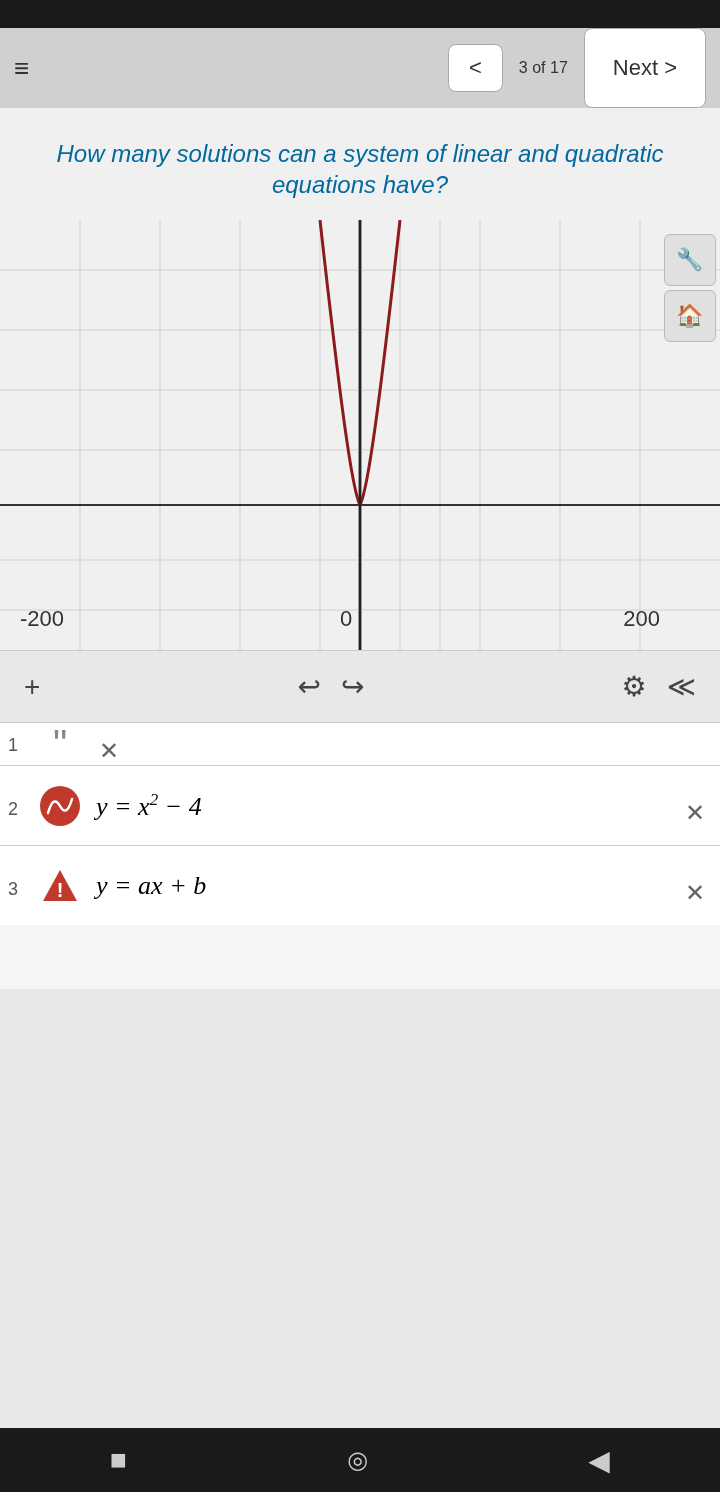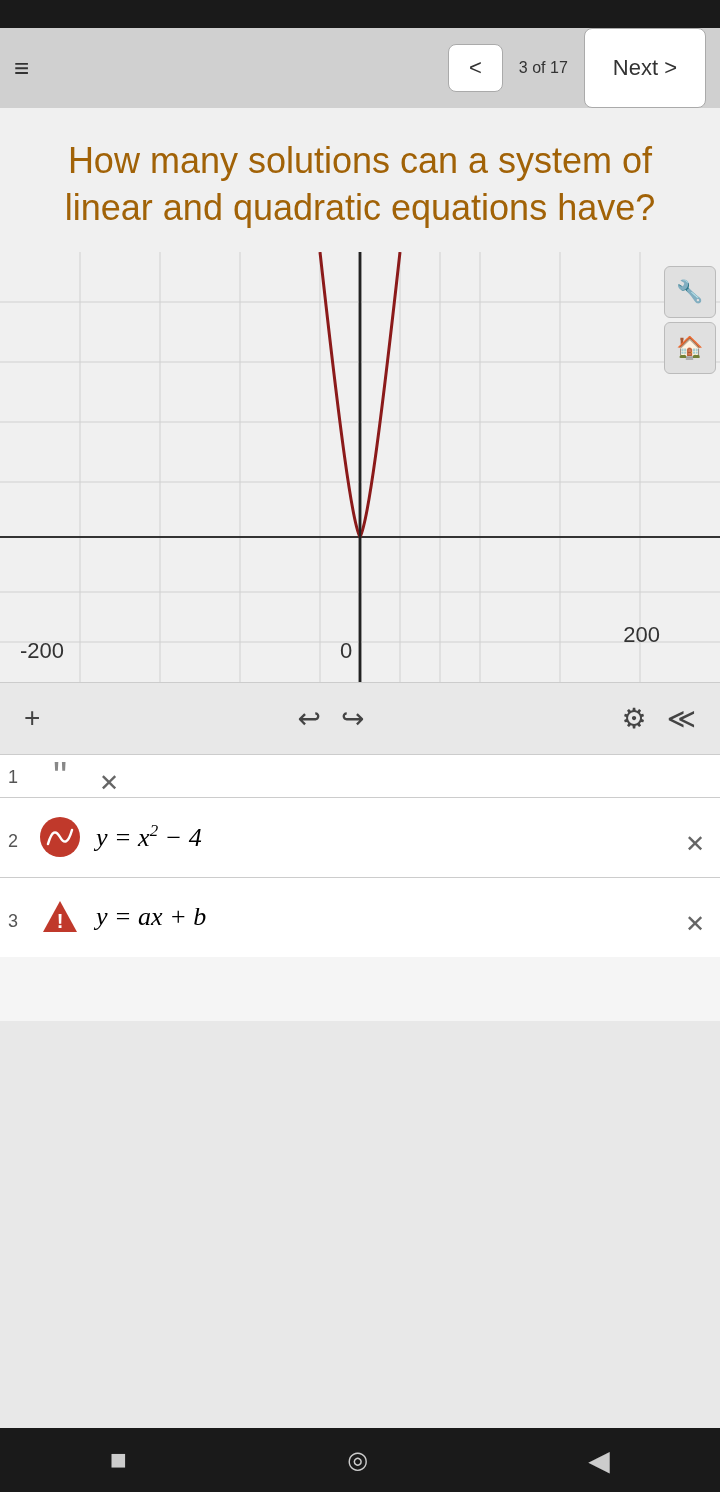--- a/index.html
+++ b/index.html
@@ -59,24 +59,25 @@
       padding: 26px 28px;
     }
 
     
     .question-area {
       background: #f0f0f0;
       padding: 30px 30px 20px 30px;
       text-align: center;
     }
     .question-text {
-      font-size: 36px;
+      font-size: 24px;
       font-weight: 400;
-      color: #a16207;
+      color: #0369a1;
       line-height: 1.3;
+      font-style: italic;
     }
 
     
     .graph-container {
       position: relative;
       background: #f0f0f0;
       width: 720px;
       height: 430px;
       overflow: hidden;
     }
@@ -109,21 +110,21 @@
       color: #333;
     }
     .x-axis-label-left, .x-axis-label-zero, .x-axis-label-right {
       position: absolute;
       font-size: 22px;
       color: #333;
       font-weight: 400;
     }
     .x-axis-label-left { bottom: 18px; left: 20px; }
     .x-axis-label-zero { bottom: 18px; left: 340px; }
-    .x-axis-label-right { bottom: 34px; right: 60px; text-align: right; }
+    .x-axis-label-right { bottom: 18px; right: 60px; text-align: right; }
 
     
     .bottom-toolbar {
       background: #e8e8e8;
       display: flex;
       align-items: center;
       justify-content: space-between;
       padding: 14px 24px;
       height: 72px;
       border-top: 1px solid #ccc;

